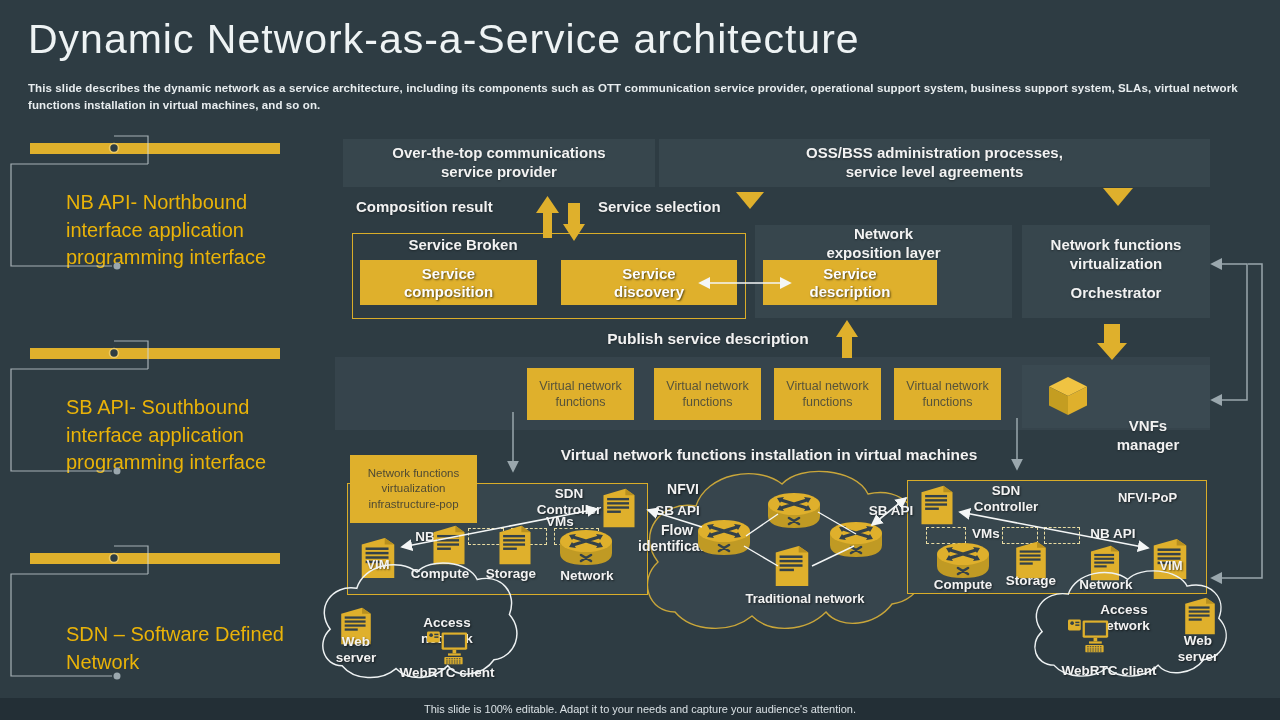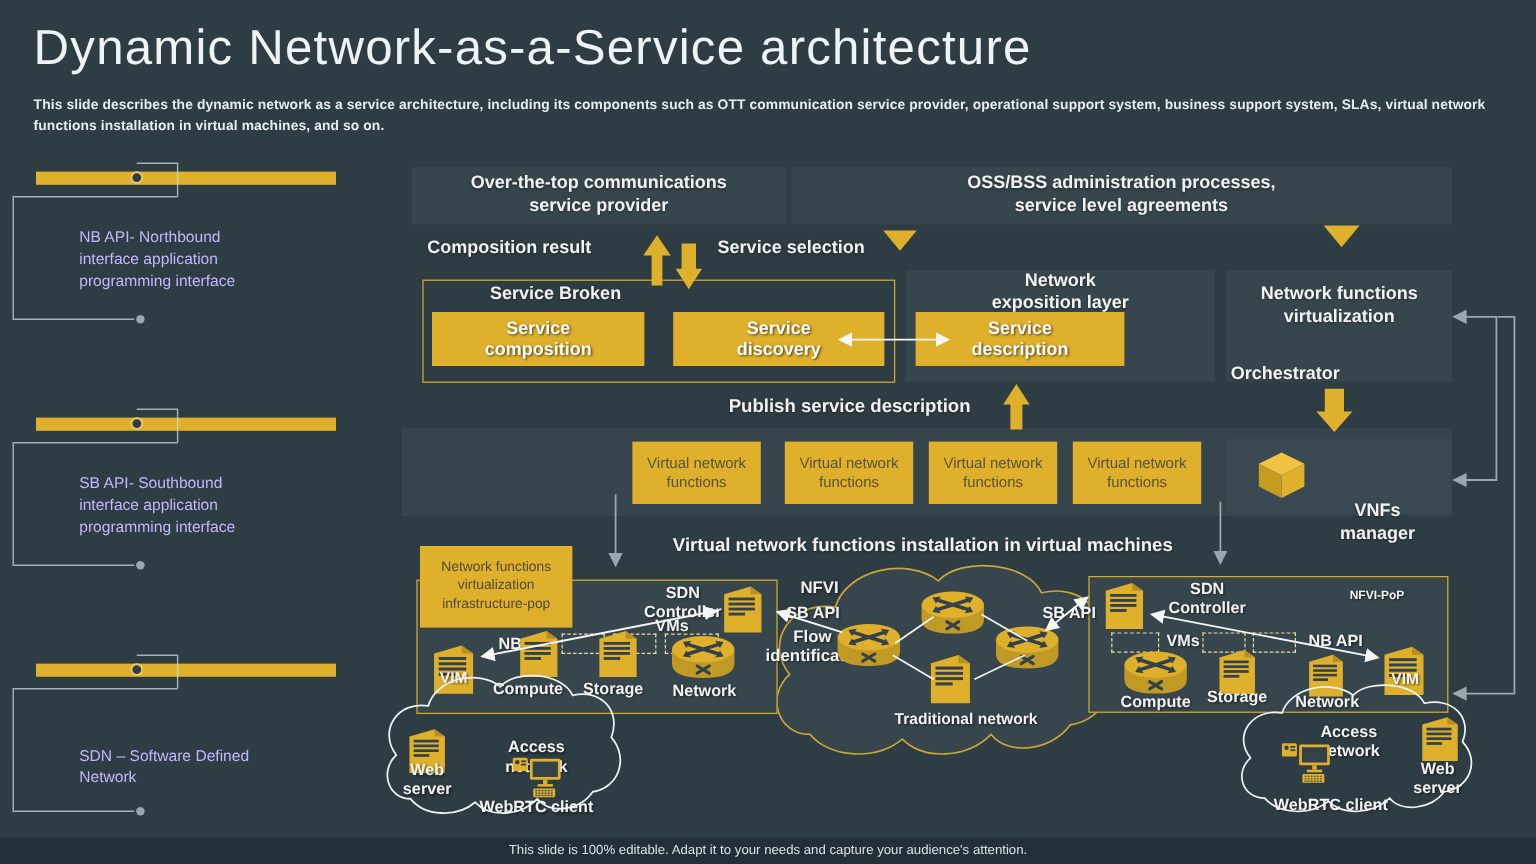--- a/index.html
+++ b/index.html
@@ -4,21 +4,21 @@
 <style>
   html,body{margin:0;padding:0;background:#1d262b;}
   .slide{position:relative;width:1280px;height:720px;background:#2e3c43;overflow:hidden;
          font-family:"Liberation Sans",sans-serif;color:#f2f2f2;}
   .abs{position:absolute;}
   .layer{position:absolute;left:0;top:0;pointer-events:none;}
   .pre{white-space:pre-line;}
   .title{font-size:41px;font-weight:400;letter-spacing:1px;color:#eef3f4;}
   .subtitle{font-size:11.5px;font-weight:700;color:#e8edef;line-height:1.45;letter-spacing:.1px;}
   .legend-bar{background:#dfb02c;height:11px;width:250px;}
-  .legend-text{font-size:13px;line-height:1.38;color:#c4b5fd;font-weight:400;}
+  .legend-text{font-size:20px;line-height:1.38;color:#eab308;font-weight:400;}
   .panel{background:#37464d;}
   .band{background:#36444c;}
   .boxlbl{font-weight:700;font-size:15px;display:flex;align-items:center;justify-content:center;
           text-align:center;line-height:1.25;text-shadow:0 1px 2px rgba(0,0,0,.35);}
   .ybox{background:#dfb02c;display:flex;align-items:center;justify-content:center;text-align:center;
         font-weight:700;font-size:15px;color:#fdfdfd;line-height:1.2;
         text-shadow:1px 1px 2px rgba(55,45,10,.85);}
   .outline{border:1.5px solid #d9ad29;}
   .vnfbox{background:#dfb02c;display:flex;align-items:center;justify-content:center;text-align:center;
           font-size:12.5px;color:#57533a;line-height:1.3;font-weight:400;}
@@ -111,21 +111,21 @@
 
   <div class="abs panel" style="left:755px;top:225px;width:257px;height:93px;"></div>
   <div class="abs boxlbl pre" style="left:760px;top:228px;width:247px;height:32px;">Network
 exposition layer</div>
   <div class="abs ybox pre" style="left:763px;top:260px;width:174px;height:45px;">Service
 description</div>
 
   <div class="abs panel" style="left:1022px;top:225px;width:188px;height:93px;"></div>
   <div class="abs boxlbl pre" style="left:1026px;top:238px;width:180px;height:34px;">Network functions
 virtualization</div>
-  <div class="abs boxlbl" style="left:981px;top:284px;width:180px;height:18px;margin-top:19px;">Orchestrator</div>
+  <div class="abs boxlbl" style="left:1026px;top:284px;width:180px;height:18px;">Orchestrator</div>
 
   <div class="abs boxlbl" style="left:602px;top:330px;width:212px;height:18px;font-size:15.5px;">Publish service description</div>
 
   <div class="abs band" style="left:335px;top:357px;width:875px;height:73px;"></div>
   <div class="abs vnfbox pre" style="left:527px;top:368px;width:107px;height:52px;">Virtual network
 functions</div>
   <div class="abs vnfbox pre" style="left:654px;top:368px;width:107px;height:52px;">Virtual network
 functions</div>
   <div class="abs vnfbox pre" style="left:774px;top:368px;width:107px;height:52px;">Virtual network
 functions</div>
@@ -207,21 +207,21 @@
   <div class="abs lbl" style="left:740px;top:592px;width:130px;font-weight:600;font-size:13px;z-index:3;">Traditional network</div>
   <div class="abs lbl" style="left:862px;top:503px;width:58px;z-index:3;">SB API</div>
 
   <div class="abs outline panel" style="left:907px;top:480px;width:298px;height:112px;z-index:2;"></div>
   <span class="icon" style="left:918px;top:484px;z-index:3;">
     <svg width="38" height="42">
         <use href="#sym-server"></use>
       </svg></span>
   <div class="abs lbl pre" style="left:960px;top:483px;width:92px;z-index:3;">SDN
 Controller</div>
-  <div class="abs lbl" style="left:1105px;top:491px;width:85px;font-size:10px;z-index:3;">NFVI-PoP</div>
+  <div class="abs lbl" style="left:1105px;top:491px;width:85px;font-size:13px;z-index:3;">NFVI-PoP</div>
   <div class="abs dash" style="left:926px;top:527px;width:38px;height:15px;z-index:3;"></div>
   <div class="abs lbl" style="left:968px;top:526px;width:36px;z-index:4;">VMs</div>
   <div class="abs dash" style="left:1002px;top:527px;width:34px;height:15px;z-index:3;"></div>
   <div class="abs dash" style="left:1044px;top:527px;width:34px;height:15px;z-index:3;"></div>
   <div class="abs lbl" style="left:1082px;top:526px;width:62px;z-index:4;">NB API</div>
   <span class="icon" style="left:935px;top:540px;z-index:3;">
     <svg width="56" height="42">
         <use href="#sym-router"></use>
       </svg></span>
   <div class="abs lbl" style="left:930px;top:577px;width:66px;z-index:4;">Compute</div>

